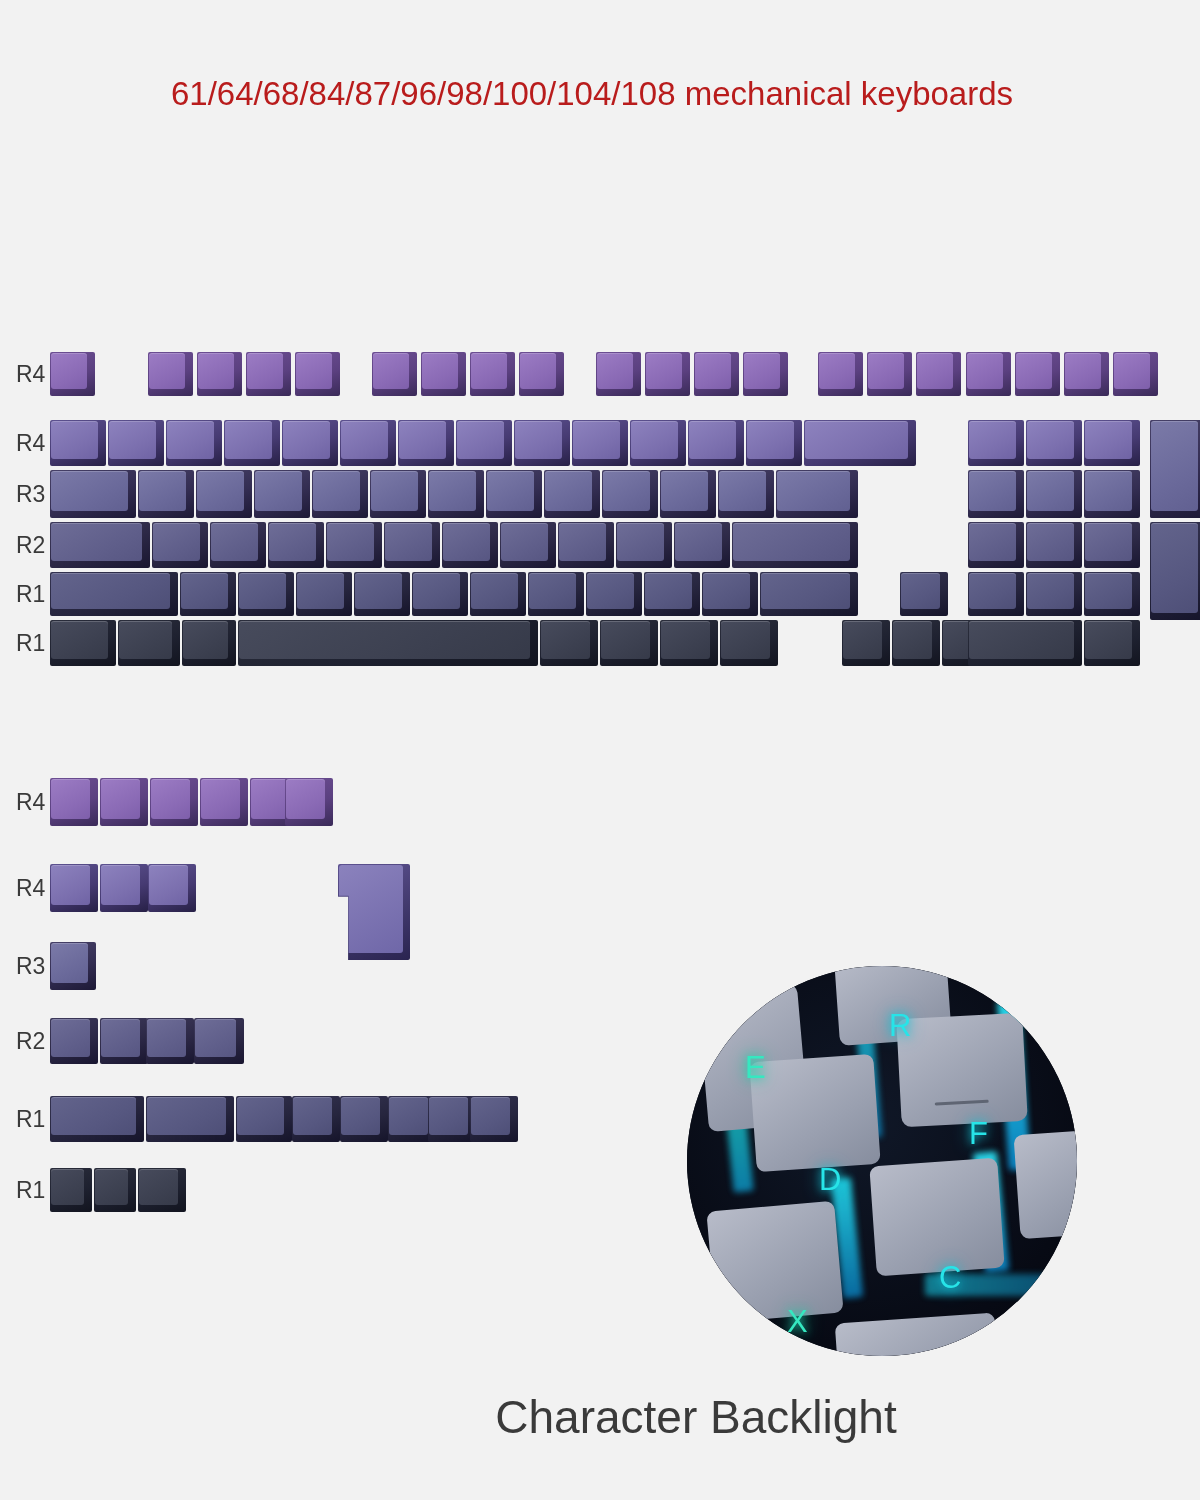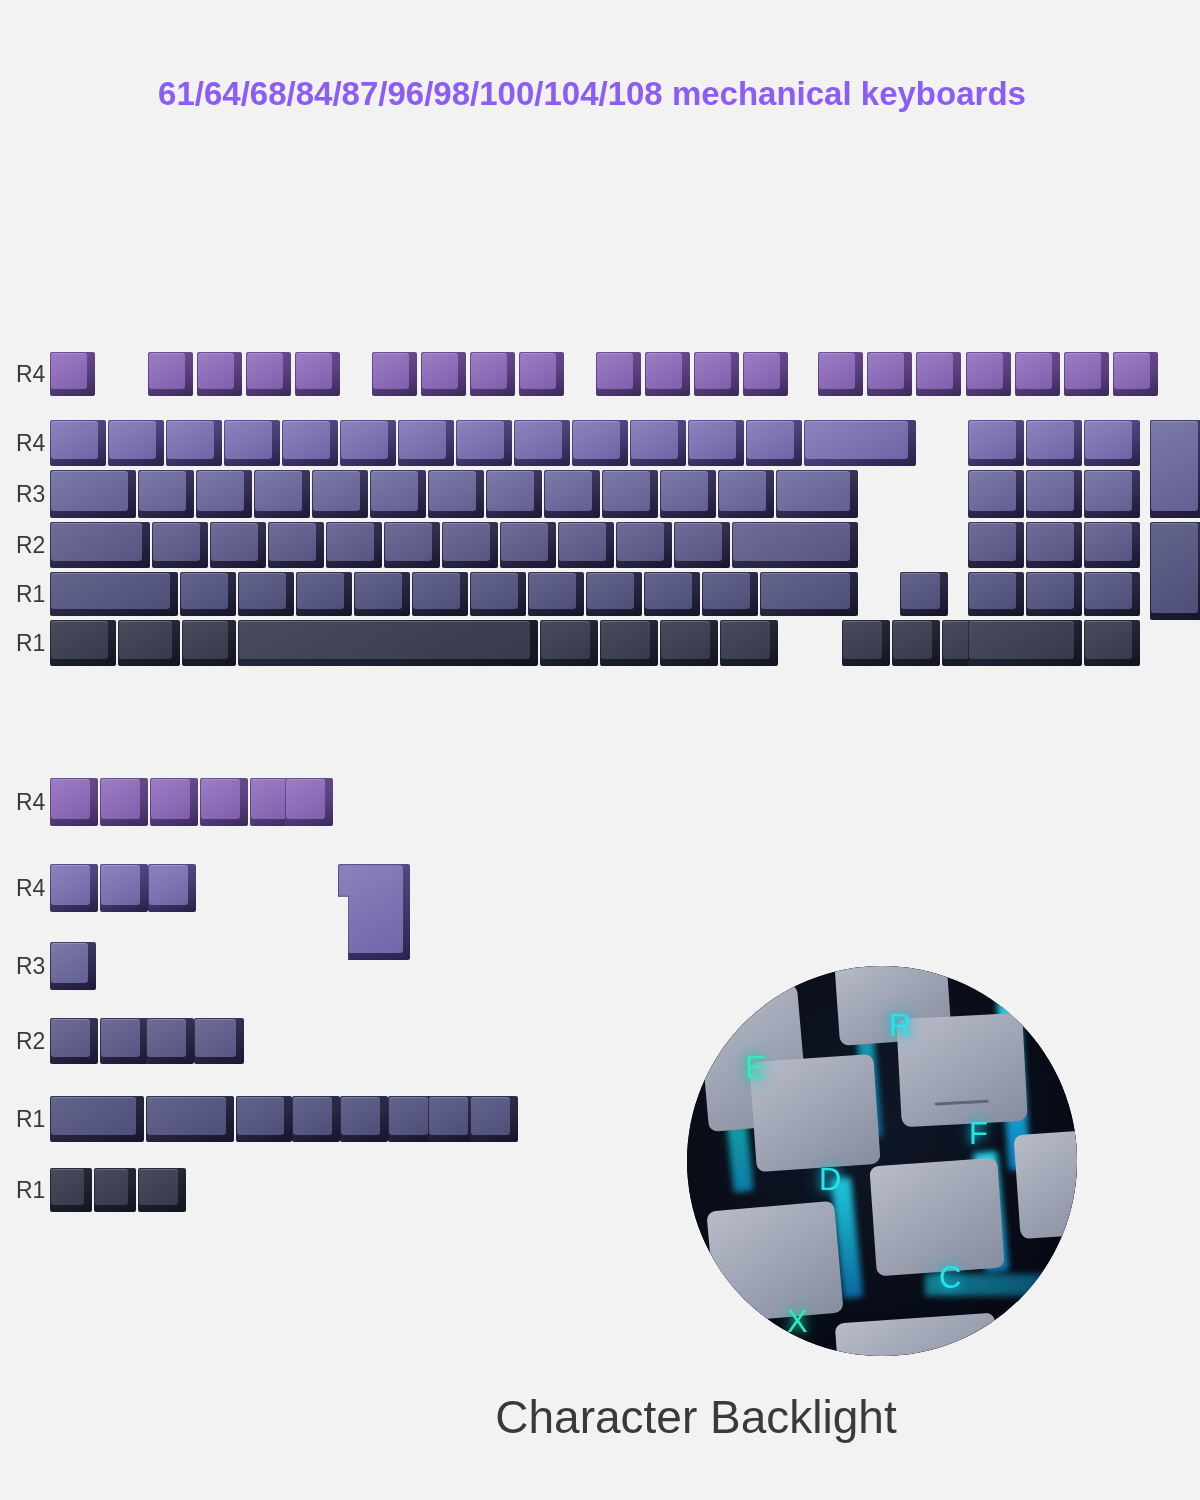--- a/index.html
+++ b/index.html
@@ -16,21 +16,21 @@
   .header{padding-top:58px;text-align:center;}
   .title{
     font-size:53px;font-weight:bold;letter-spacing:.5px;
     color:#373737;line-height:1.05;margin:0;
   }
   .sub1{
     font-size:33px;font-weight:400;color:#3d3d3d;
     margin:34px 0 0 0;line-height:1.1;
   }
   .sub2{
-    font-size:33px;font-weight:700;color:#8b5cf6;
+    font-size:33px;font-weight:400;color:#b91c1c;
     margin:18px 16px 0 0;line-height:1.1;
   }
 
   
   .kbd-section{position:relative;}
   .row-label{
     width:44px;min-width:44px;text-align:left;
     font-size:23px;color:#3a3a3a;font-weight:400;
     line-height:1;padding-left:8px;
     display:flex;align-items:center;

